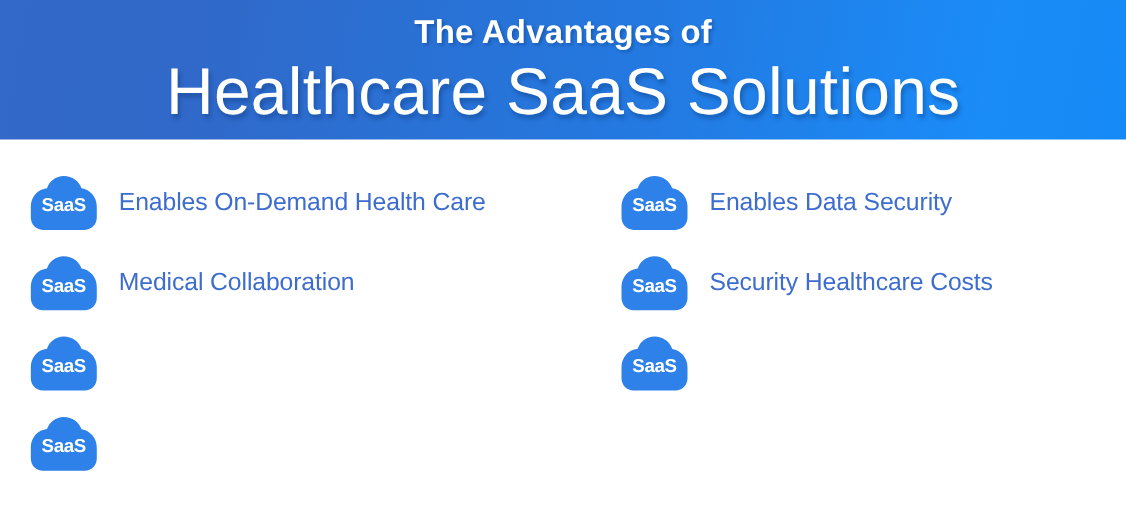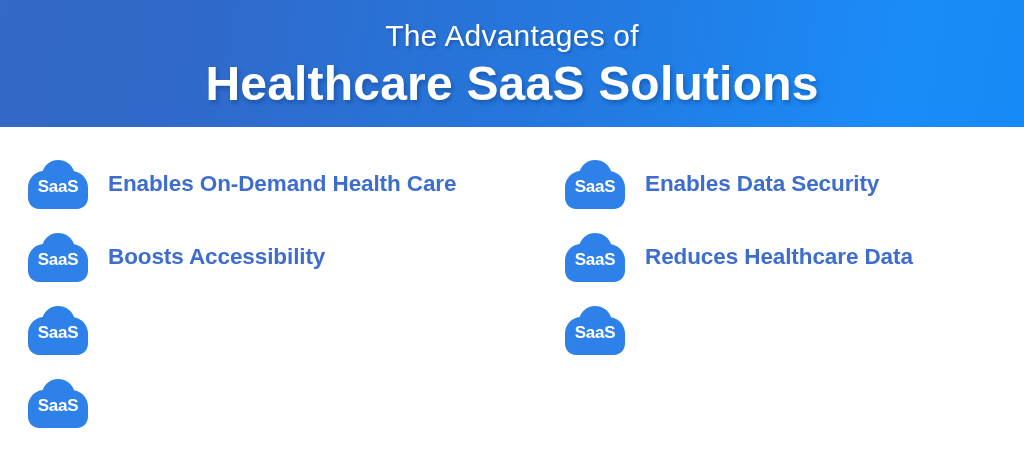--- a/index.html
+++ b/index.html
@@ -33,31 +33,31 @@
     flex-direction: column;
     align-items: center;
     justify-content: center;
     box-sizing: border-box;
     padding-top: 4px;
   }
 
   .header-eyebrow {
     color: #ffffff;
     font-size: 30px;
-    font-weight: normal;
+    font-weight: bold;
     letter-spacing: 0.2px;
     line-height: 1.05;
     text-shadow: 2px 2px 3px rgba(0, 40, 100, 0.32);
     white-space: nowrap;
   }
 
   .header-title {
     color: #ffffff;
-    font-size: 48px;
-    font-weight: bold;
+    font-size: 60px;
+    font-weight: normal;
     letter-spacing: 0.2px;
     line-height: 1.1;
     margin-top: 6px;
     text-shadow: 2px 3px 4px rgba(0, 40, 100, 0.34);
     white-space: nowrap;
   }
 
   
   .body-area {
     position: absolute;
@@ -109,21 +109,21 @@
     font-weight: bold;
     letter-spacing: -0.3px;
     padding-top: 5px;
     box-sizing: border-box;
     pointer-events: none;
   }
 
   .benefit-text {
     color: #3D6DCE;
     font-size: 22.5px;
-    font-weight: bold;
+    font-weight: normal;
     letter-spacing: -0.1px;
     white-space: nowrap;
     line-height: 1.15;
   }
 </style>
 </head>
 <body>
 
 <div class="infographic">
 
@@ -146,21 +146,21 @@
         <span class="benefit-text">Enables On-Demand Health Care</span>
       </div>
 
       <div class="benefit-row">
         <span class="cloud-icon">
           <svg viewBox="0 0 68 52" xmlns="http://www.w3.org/2000/svg" aria-hidden="true">
             <path fill="#2E81E8" d="M34 2c-7.2 0-13.2 4.7-15.3 11.1C10.6 13.9 4 20.9 4 29.6v10.2C4 46 8.9 51 15 51h38c6.1 0 11-5 11-11.2V29.6c0-8.3-6-15.2-13.9-16.4C48 6.8 41.6 2 34 2z"></path>
           </svg>
           <span class="cloud-label">SaaS</span>
         </span>
-        <span class="benefit-text">Boosts Accessibility</span>
+        <span class="benefit-text">Medical Collaboration</span>
       </div>
 
       <div class="benefit-row">
         <span class="cloud-icon">
           <svg viewBox="0 0 68 52" xmlns="http://www.w3.org/2000/svg" aria-hidden="true">
             <path fill="#2E81E8" d="M34 2c-7.2 0-13.2 4.7-15.3 11.1C10.6 13.9 4 20.9 4 29.6v10.2C4 46 8.9 51 15 51h38c6.1 0 11-5 11-11.2V29.6c0-8.3-6-15.2-13.9-16.4C48 6.8 41.6 2 34 2z"></path>
           </svg>
           <span class="cloud-label">SaaS</span>
         </span>
       </div>
@@ -188,21 +188,21 @@
         <span class="benefit-text">Enables Data Security</span>
       </div>
 
       <div class="benefit-row">
         <span class="cloud-icon">
           <svg viewBox="0 0 68 52" xmlns="http://www.w3.org/2000/svg" aria-hidden="true">
             <path fill="#2E81E8" d="M34 2c-7.2 0-13.2 4.7-15.3 11.1C10.6 13.9 4 20.9 4 29.6v10.2C4 46 8.9 51 15 51h38c6.1 0 11-5 11-11.2V29.6c0-8.3-6-15.2-13.9-16.4C48 6.8 41.6 2 34 2z"></path>
           </svg>
           <span class="cloud-label">SaaS</span>
         </span>
-        <span class="benefit-text">Reduces Healthcare Data</span>
+        <span class="benefit-text">Security Healthcare Costs</span>
       </div>
 
       <div class="benefit-row">
         <span class="cloud-icon">
           <svg viewBox="0 0 68 52" xmlns="http://www.w3.org/2000/svg" aria-hidden="true">
             <path fill="#2E81E8" d="M34 2c-7.2 0-13.2 4.7-15.3 11.1C10.6 13.9 4 20.9 4 29.6v10.2C4 46 8.9 51 15 51h38c6.1 0 11-5 11-11.2V29.6c0-8.3-6-15.2-13.9-16.4C48 6.8 41.6 2 34 2z"></path>
           </svg>
           <span class="cloud-label">SaaS</span>
         </span>
       </div>

